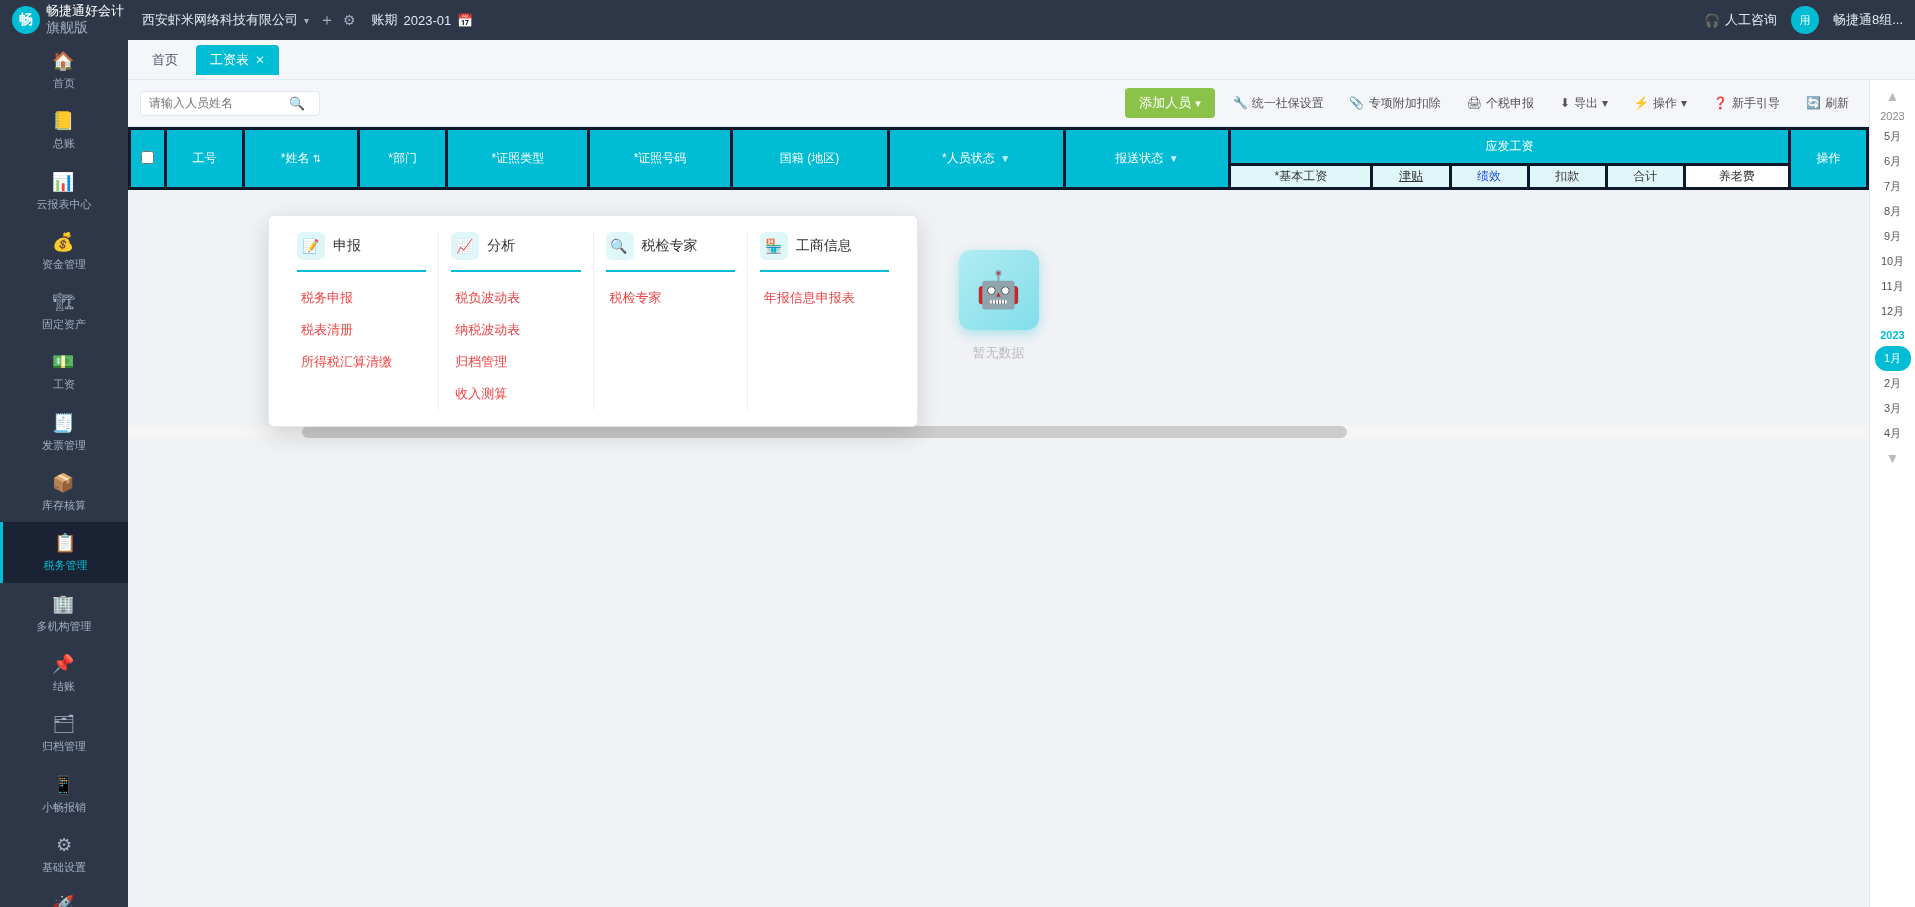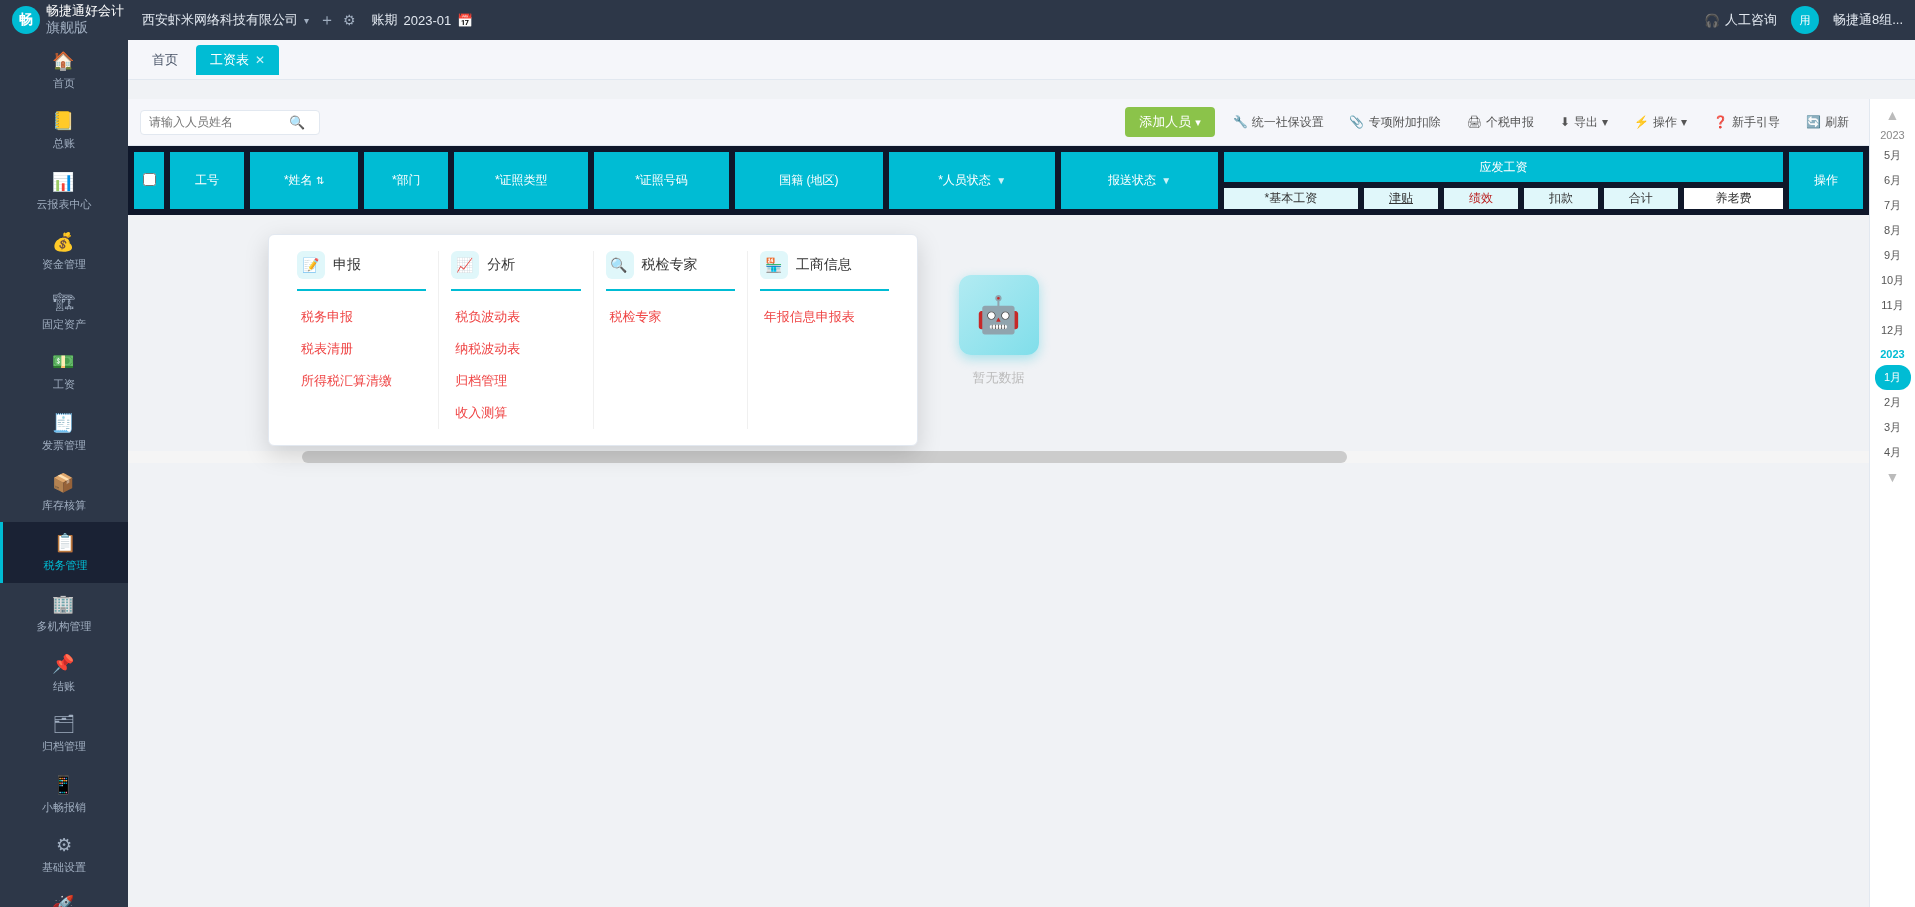--- a/index.html
+++ b/index.html
@@ -106,21 +106,20 @@
     }
     .tab-item .tab-close { font-size: 12px; color: rgba(255,255,255,0.8); }
     .tab-item.home { background: transparent; color: #4a5568; font-size: 13px; }
 
     
     .page-content {
       flex: 1;
       overflow: hidden;
       display: flex;
       position: relative;
-      margin-top: 19px;
     }
 
     
     .toolbar {
       background: #f5f6fa;
       padding: 8px 12px;
       display: flex;
       align-items: center;
       gap: 10px;
       border-bottom: 1px solid #e2e8f0;
@@ -162,21 +161,21 @@
       overflow: auto;
       position: relative;
     }
 
     .salary-table {
       width: 100%;
       border-collapse: collapse;
       font-size: 12px;
     }
     .salary-table th, .salary-table td {
-      border: 6px solid #0f172a;
+      border: 3px solid #0f172a;
       text-align: center;
       white-space: nowrap;
       padding: 2px 4px;
     }
     .salary-table thead tr:first-child th {
       background: #00bcd4;
       color: #fff;
       font-weight: 500;
       height: 36px;
     }
@@ -510,21 +509,21 @@
                   <span>操作</span>
                 </th>
               </tr>
               <tr class="sub-header" style="background:#e0f7fa;">
                 <th style="background:#e0f7fa;color:#333;font-weight:400;">
                   <span>*基本工资</span>
                 </th>
                 <th style="background:#e0f7fa;color:#333;font-weight:400;text-decoration:underline;">
                   <span>津贴</span>
                 </th>
-                <th style="background:#e0f7fa;color:#b91c1c;font-weight:400;">
+                <th style="background:#e0f7fa;color:#1d4ed8;font-weight:400;">
                   <span>绩效</span>
                 </th>
                 <th style="background:#e0f7fa;color:#333;font-weight:400;">
                   <span>扣款</span>
                 </th>
                 <th style="background:#e0f7fa;color:#333;font-weight:400;text-align:center;">
                   <span>合计</span>
                 </th>
                 <th style="background:#ffffff;color:#333;font-weight:400;">
                   <span>养老费</span>

